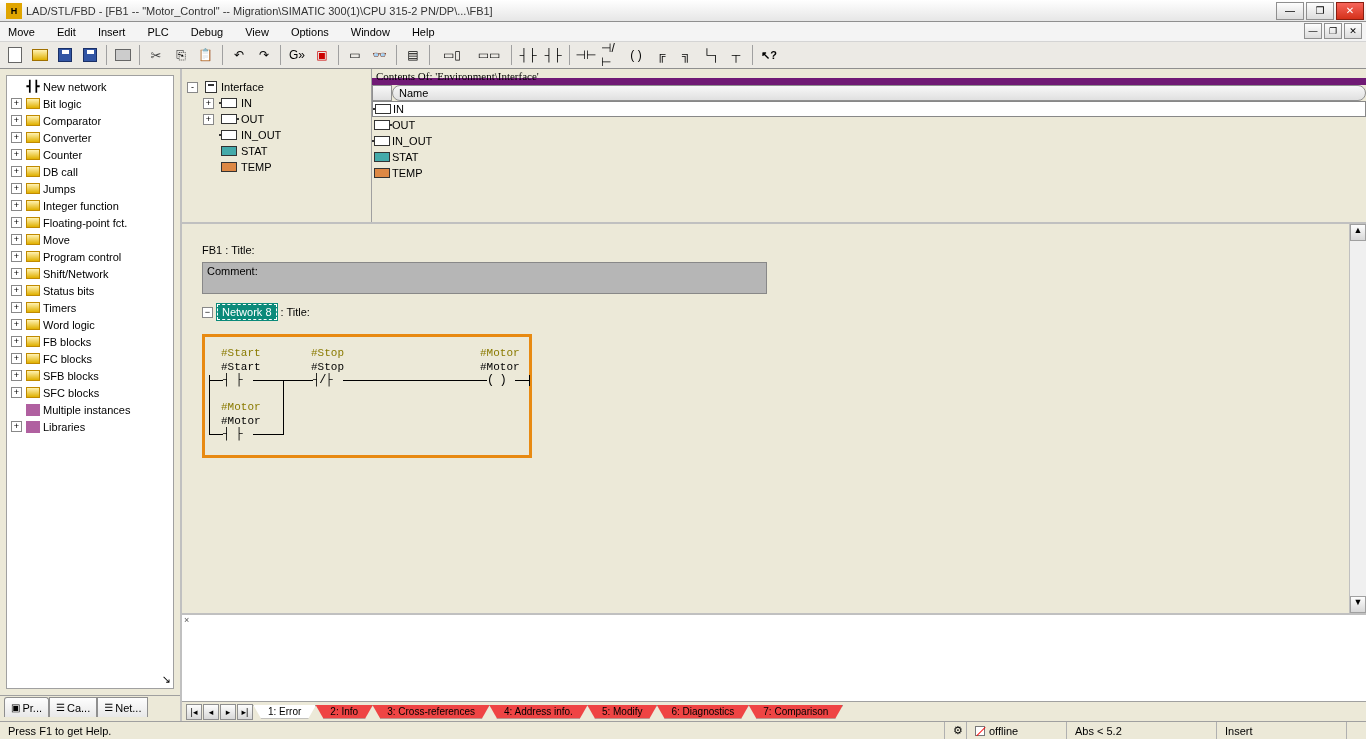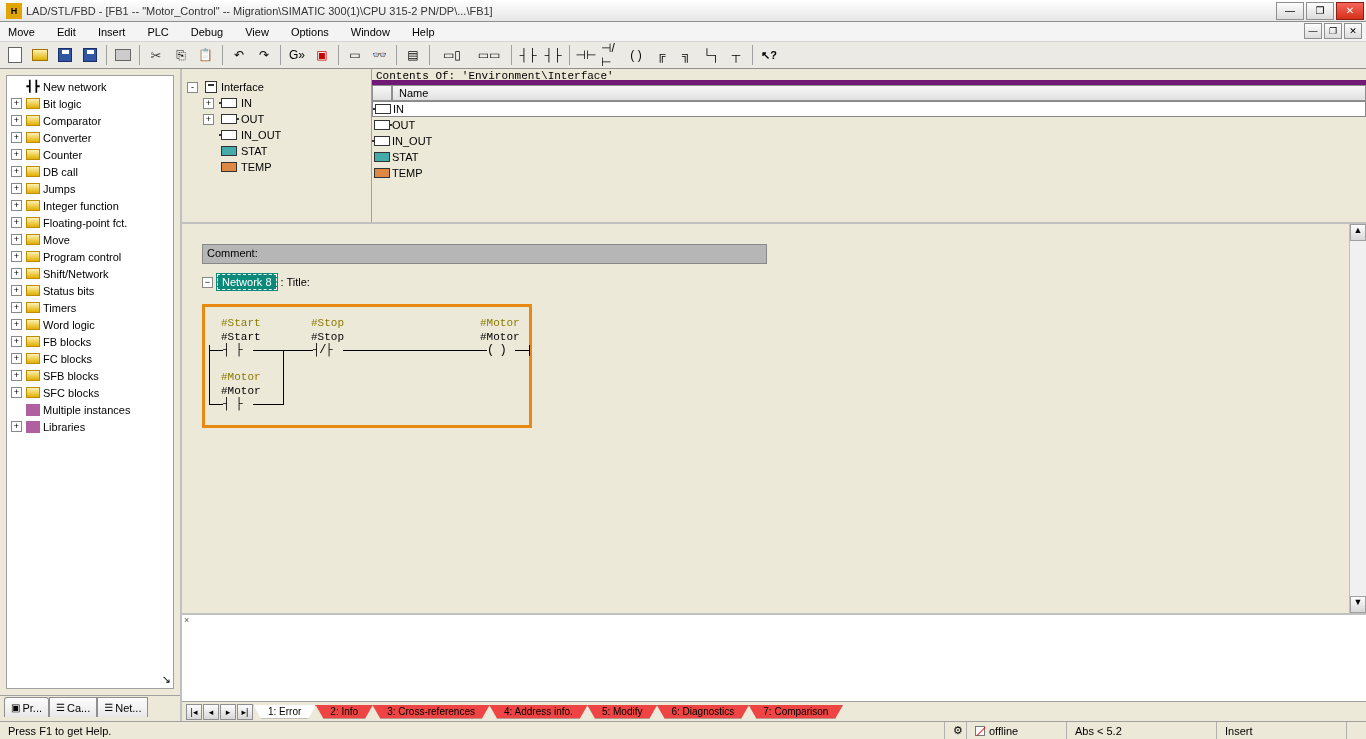--- a/index.html
+++ b/index.html
@@ -39,25 +39,25 @@
 .book-icon { background: #b060a0; width: 14px; height: 12px; }
 .left-tabs { height: 26px; display: flex; align-items: flex-end; border-top: 1px solid #a0a0a0; gap: 0; padding: 0 4px 4px 4px; background: #ece9d8; }
 .left-tab { border: 1px solid #8f8f8f; background: linear-gradient(#fdfdfd,#e8e8e8); padding: 2px 6px; display: flex; align-items: center; gap: 2px; font-size: 10px; cursor: default; height: 20px; border-bottom: none; white-space: nowrap; overflow: hidden; }
 .left-tab:first-child { border-top-left-radius: 3px; border-top-right-radius: 3px; }
 
 
 .right-area { flex: 1; display: flex; flex-direction: column; }
 .interface-split { height: 155px; display: flex; border-bottom: 2px solid #c0c0c0; }
 .iface-left { width: 190px; background: #ece9d8; border-right: 1px solid #a0a0a0; overflow: auto; padding: 10px 2px 2px 2px; }
 .iface-right { flex: 1; background: #ece9d8; display: flex; flex-direction: column; }
-.iface-header { height: 16px; background: #ece9d8; border-bottom: 5px solid #701a75; font-family: Liberation Mono, monospace; font-size: 11px; padding: 1px 4px; }
+.iface-header { height: 16px; background: #ece9d8; border-bottom: 7px solid #701a75; font-family: Liberation Serif, serif; font-size: 11px; padding: 1px 4px; }
 .iface-table-head { height: 16px; display: flex; }
 .iface-table-head .th { border: 1px solid #8f8f8f; background: linear-gradient(#f8f8f8,#e0e0e0); padding: 1px 6px; }
 .iface-table-head .th.first { width: 20px; }
-.iface-table-head .th.name { flex: 1; }
+.iface-table-head .th.name { flex: 1; border-radius: 8px; }
 .iface-list { flex: 1; overflow: auto; }
 .iface-row { display: flex; align-items: center; height: 16px; font-family: "Courier New", monospace; font-size: 11px; }
 .iface-row .icon-cell { width: 20px; display: flex; justify-content: center; }
 .iface-row.selected { background: #fff; border: 1px solid #888; }
 .io-icon { width: 16px; height: 10px; border: 1px solid #333; background: #fff; position: relative; }
 .io-icon.in::before { content: ""; position: absolute; left: -3px; top: 3px; width: 3px; height: 2px; background: #333; }
 .io-icon.out::after { content: ""; position: absolute; right: -3px; top: 3px; width: 3px; height: 2px; background: #333; }
 .io-icon.stat { background: #4aa; }
 .io-icon.temp { background: #d84; }
 .intf-icon { width: 12px; height: 12px; border: 1px solid #333; background: #fff; display: inline-block; position: relative; }
@@ -68,21 +68,21 @@
 .iface-tree-row.no-exp .exp { visibility: hidden; }
 .iface-tree-row .lvl { display: inline-block; }
 
 
 .editor-area { flex: 1; background: #ece9d8; position: relative; overflow: auto; }
 .editor-scroll { position: absolute; right: 0; top: 0; bottom: 0; width: 17px; background: #f0f0f0; border-left: 1px solid #c0c0c0; }
 .editor-scroll .up, .editor-scroll .down { height: 17px; background: linear-gradient(#fdfdfd,#d8d8d8); border: 1px solid #a0a0a0; text-align: center; font-size: 9px; }
 .editor-scroll .down { position: absolute; bottom: 0; left: 0; right: 0; }
 .editor-content { padding: 20px; font-family: "Courier New", monospace; font-size: 12px; margin-right: 17px; }
 .fb-title { margin-bottom: 6px; }
-.comment-box { width: 565px; height: 20px; background: #b6b6b6; border: 1px solid #888; padding: 2px 4px; font-size: 11px; }
+.comment-box { width: 565px; height: 32px; background: #b6b6b6; border: 1px solid #888; padding: 2px 4px; font-size: 11px; }
 .network-line { margin-top: 10px; display: flex; align-items: center; gap: 4px; }
 .network-line .net-exp { width: 11px; height: 11px; border: 1px solid #888; display: flex; align-items: center; justify-content: center; font-size: 9px; background: #fff; }
 .network-badge { background: #0b8a7a; color: #fff; padding: 1px 4px; border: 1px dashed #fff; outline: 1px solid #0b8a7a; font-size: 11px; }
 .ladder-box { margin-top: 14px; border: 3px solid #e88a12; width: 330px; height: 124px; position: relative; background: #ece9d8; }
 .ladder-label { position: absolute; font-family: "Courier New", monospace; font-size: 11px; color: #8a7a00; white-space: nowrap; }
 .ladder-label.black { color: #000; }
 .rail { position: absolute; background: #000; }
 .contact { position: absolute; font-family: "Courier New", monospace; font-size: 12px; color: #000; letter-spacing: -1px; }
 
 
@@ -433,20 +433,21 @@
                 <span class="io-icon temp"></span>
               </span>
               <span>TEMP</span>
             </div>
           </div>
       </div>
     </div>
 
     <div class="editor-area">
       <div class="editor-content">
+        <div class="fb-title">FB1 : Title:</div>
         <div class="comment-box">Comment:</div>
         <div class="network-line">
           <div class="net-exp">−</div>
           <span class="network-badge">Network 8</span>
           <span>: Title:</span>
         </div>
 
         <div class="ladder-box">
 
           <span class="ladder-label" style="left:16px;top:10px;">#Start</span>

